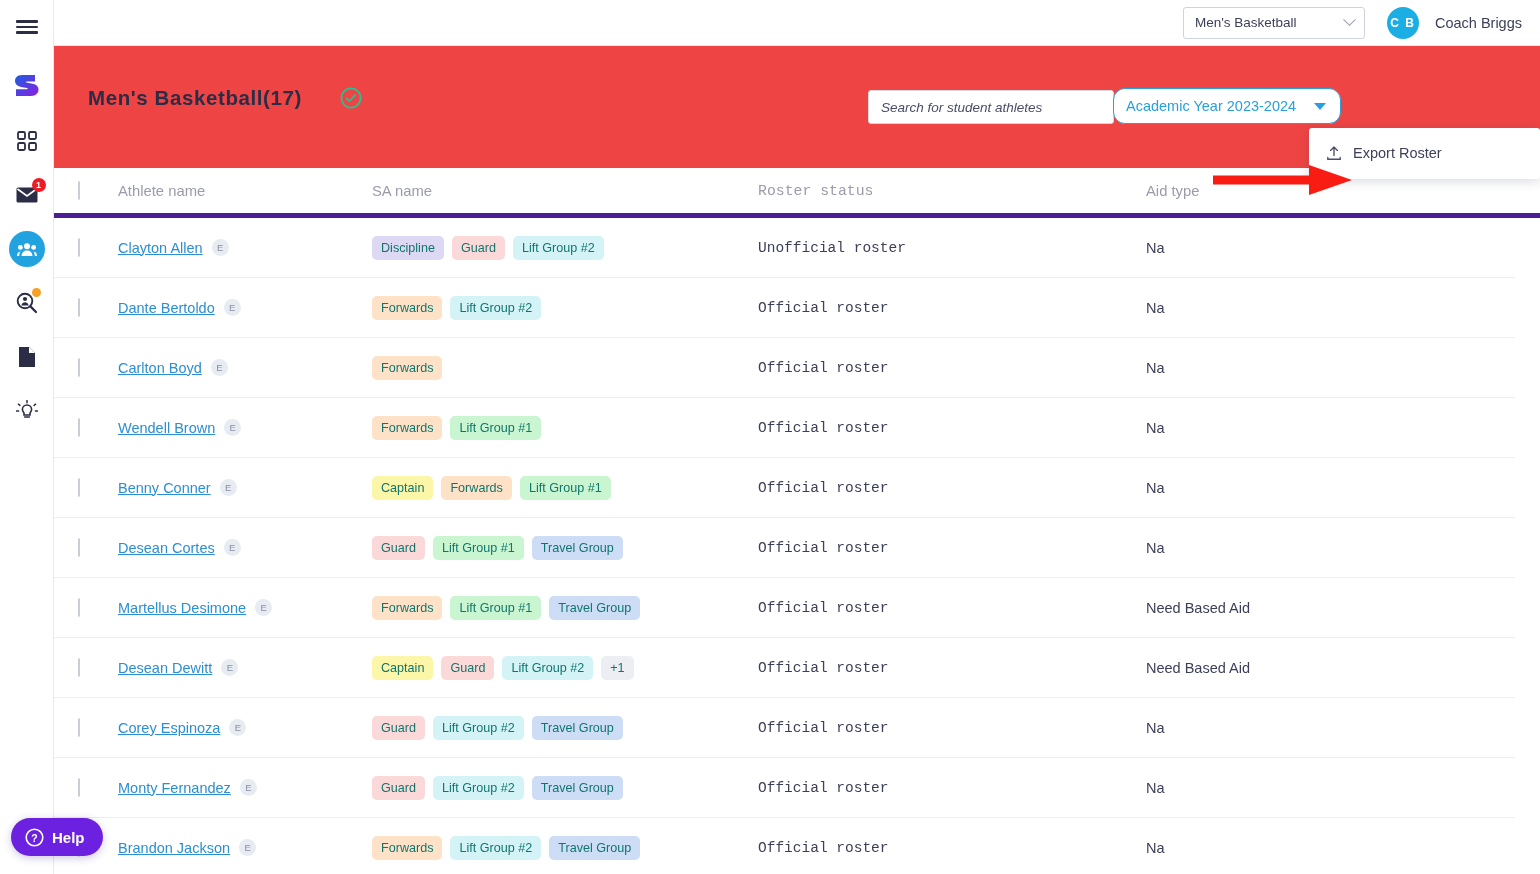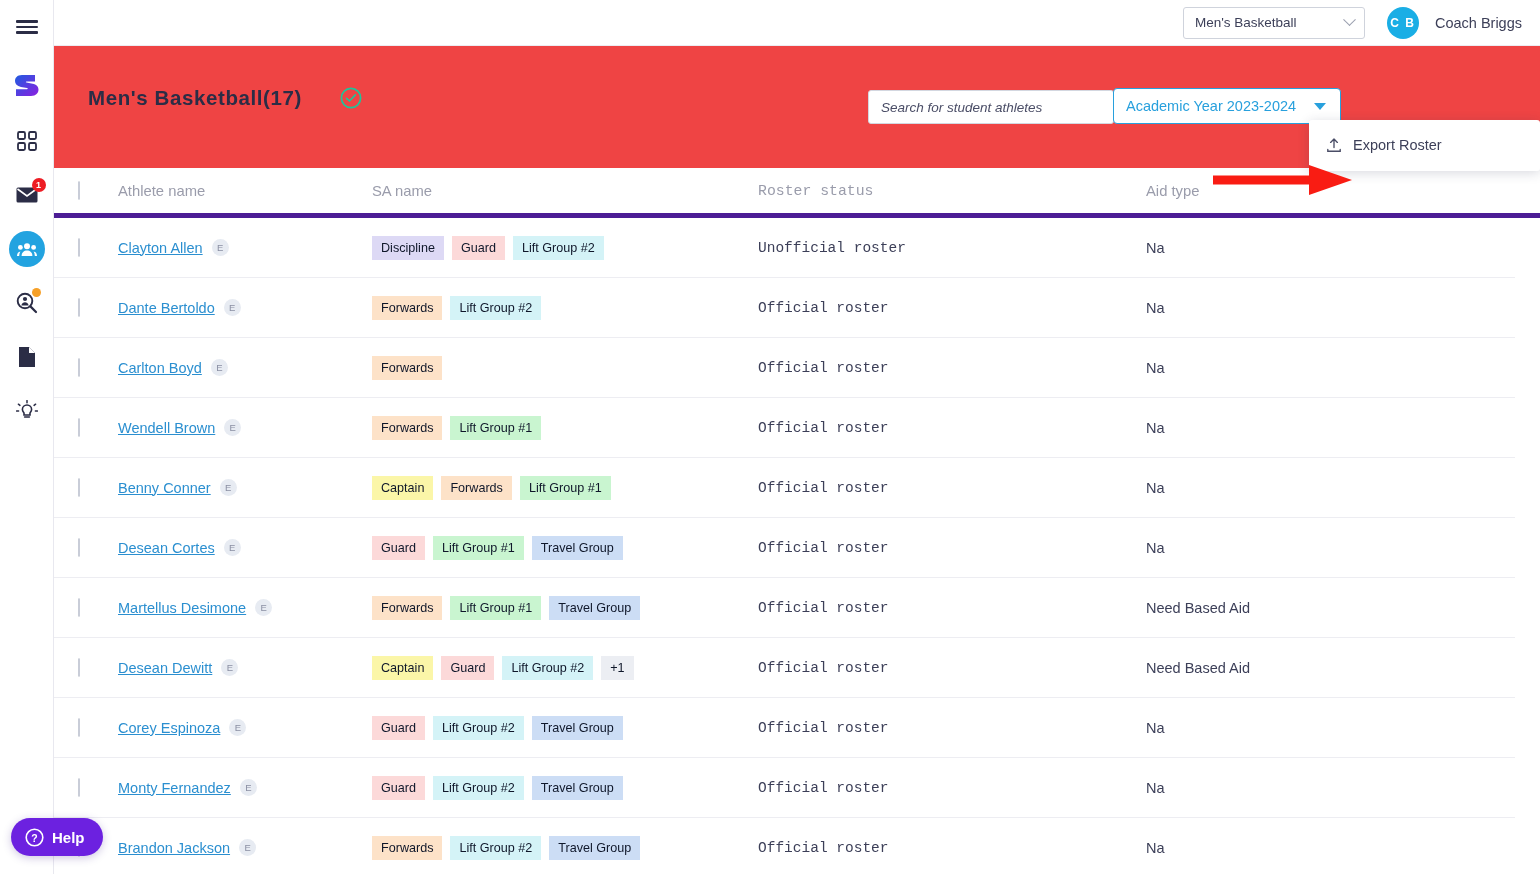--- a/index.html
+++ b/index.html
@@ -112,21 +112,21 @@
     border: none; outline: none; width: 100%;
     font-family: "Liberation Sans", sans-serif;
     font-size: 13.5px; font-style: italic; color: #4a4d66;
     background: transparent;
   }
   .search-box input::placeholder { color: #4a4d66; font-style: italic; opacity: 1; }
 
   .year-select {
     position: absolute; left: 1059px; top: 42px;
     width: 228px; height: 36px;
-    border: 1.5px solid #28a0dd; border-radius: 4px;
+    border: 1.5px solid #28a0dd; border-radius: 12px;
     background: #fff;
     display: flex; align-items: center; justify-content: space-between;
     padding: 0 14px 0 12px;
     font-size: 14.5px; color: #28a0dd;
     cursor: pointer;
   }
   .caret-fill {
     width: 0; height: 0;
     border-left: 6px solid transparent; border-right: 6px solid transparent;
     border-top: 7px solid #28a0dd;
@@ -140,21 +140,21 @@
     cursor: pointer;
   }
   #btn-filter { left: 1298px; }
   #btn-adduser { left: 1345px; }
   #btn-more { left: 1392px; }
   .dots { display: flex; gap: 3px; }
   .dots i { width: 4px; height: 4px; border-radius: 50%; background: #2b8fd0; display:block; }
 
   
   .menu {
-    position: absolute; left: 1309px; top: 120px;
+    position: absolute; left: 1309px; top: 128px;
     width: 231px;
     background: #fff;
     border-radius: 3px;
     box-shadow: 0 2px 12px rgba(40,46,80,0.18);
     padding: 9px 0 10px 0;
     z-index: 40;
   }
   .menu-item {
     display: flex; align-items: center;
     height: 32px; padding: 0 14px 0 17px;
@@ -212,22 +212,22 @@
   }
   .elig {
     display: inline-flex; align-items: center; justify-content: center;
     width: 17px; height: 17px; border-radius: 50%;
     background: #e7ebf2; color: #8a8fa3;
     font-size: 9.5px; margin-left: 9px;
     vertical-align: 2px;
   }
   .tags { display: flex; align-items: center; gap: 8px; flex-wrap: nowrap; }
   .tag {
-    font-size: 12.6px; color: #0f172a;
-    padding: 5px 9px; border-radius: 0;
+    font-size: 12.6px; color: #0f766e;
+    padding: 5px 9px; border-radius: 5px;
     white-space: nowrap;
   }
   .cell-text { font-size: 14.5px; color: #3c3f58; }
 
   
   .help-btn {
     position: absolute; left: 11px; bottom: 18px;
     height: 38px; padding: 0 18px 0 14px;
     background: #6c21e0; border-radius: 19px;
     display: flex; align-items: center; gap: 8px;

